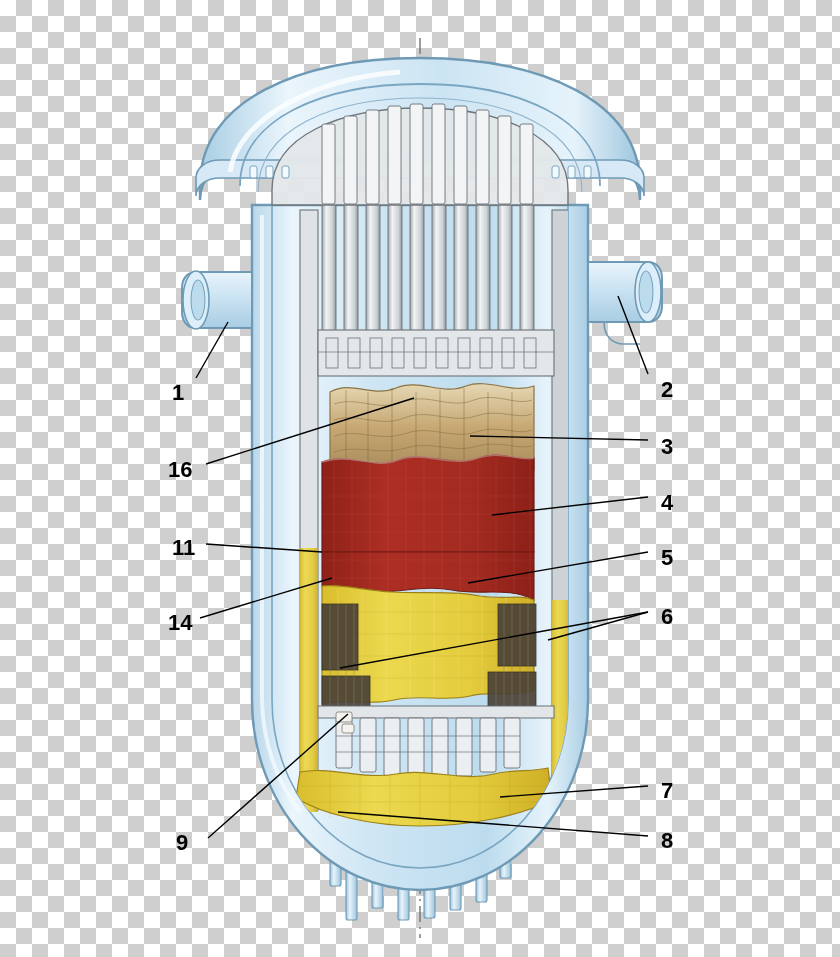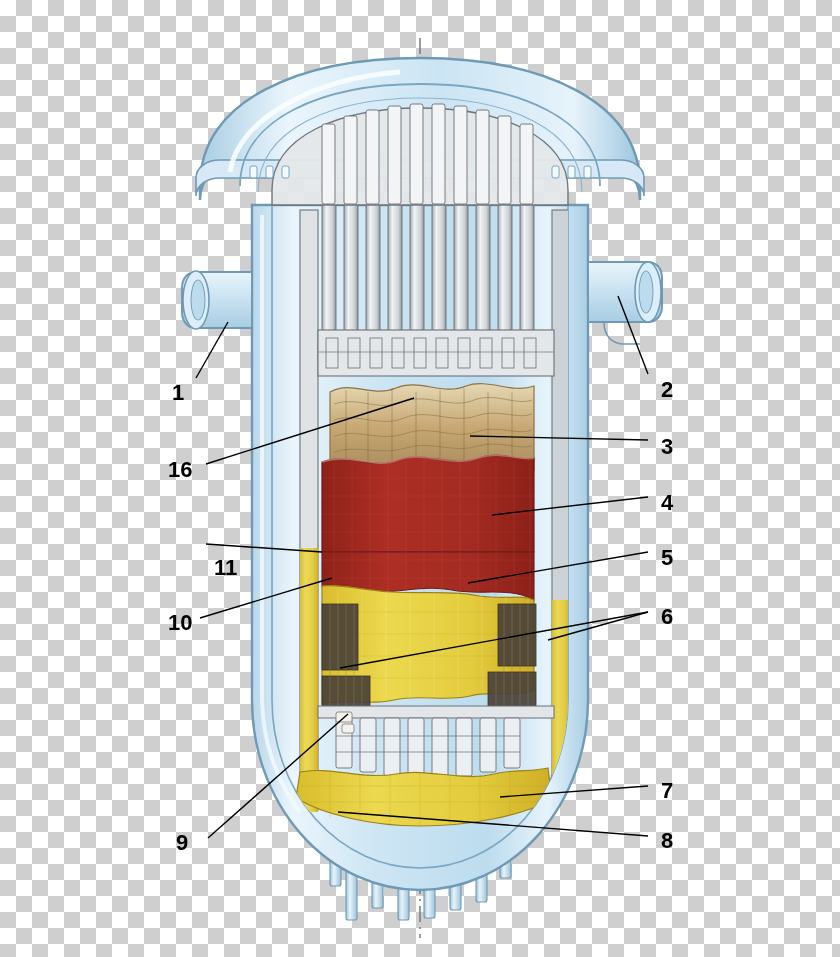--- a/index.html
+++ b/index.html
@@ -380,16 +380,16 @@
 
   <div class="label" style="left:172px; top:382px;">1</div>
   <div class="label" style="left:661px; top:379px;">2</div>
   <div class="label" style="left:661px; top:436px;">3</div>
   <div class="label" style="left:661px; top:492px;">4</div>
   <div class="label" style="left:661px; top:547px;">5</div>
   <div class="label" style="left:661px; top:606px;">6</div>
   <div class="label" style="left:661px; top:780px;">7</div>
   <div class="label" style="left:661px; top:830px;">8</div>
   <div class="label" style="left:176px; top:832px;">9</div>
-  <div class="label" style="left:168px; top:612px;">10</div>
-  <div class="label" style="left:172px; top:557px;margin-left:42px;">11</div>
+  <div class="label" style="left:168px; top:612px;">14</div>
+  <div class="label" style="left:172px; top:537px;">11</div>
   <div class="label" style="left:168px; top:459px;">16</div>
 </div>
 
 </body></html>

